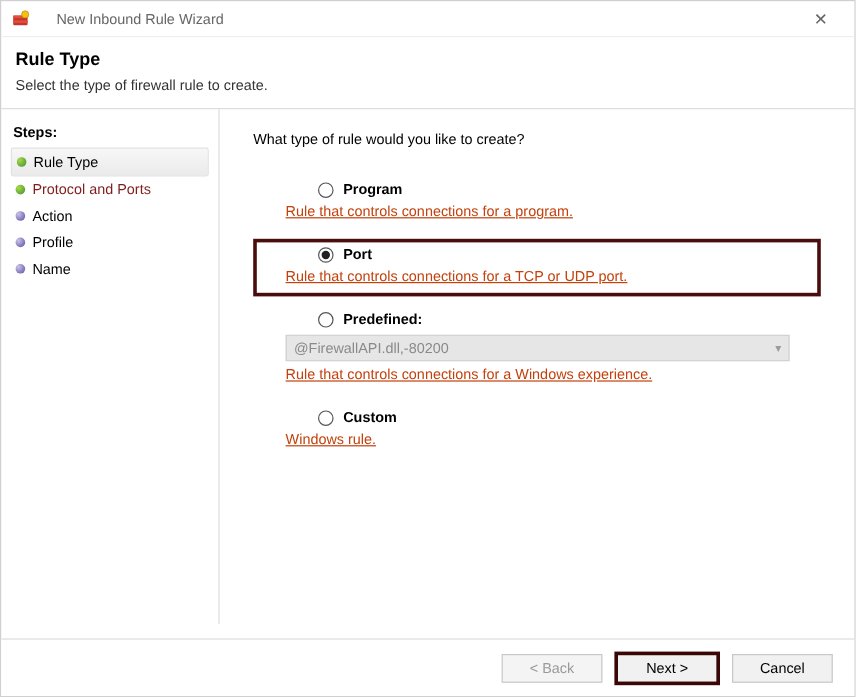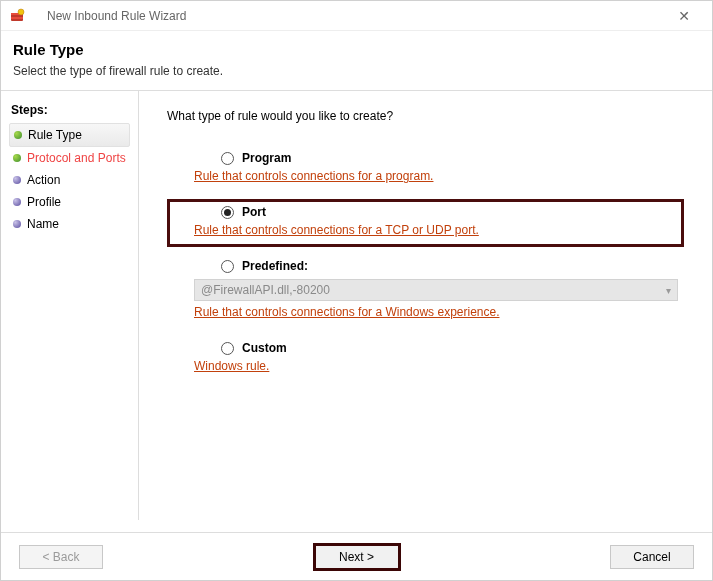--- a/index.html
+++ b/index.html
@@ -68,21 +68,21 @@
     gap: 6px;
     padding: 4px 4px;
     font-size: 12px;
     cursor: default;
   }
   .step-item.current {
     background: linear-gradient(#f7f7f7,#eaeaea);
     border: 1px solid #e1e1e1;
     border-radius: 2px;
   }
-  .step-item.link .label { color: #ef4444; }
+  .step-item.link .label { color: #7f1d1d; }
   .bullet {
     width: 8px; height: 8px; border-radius: 50%;
     background: radial-gradient(circle at 30% 30%, #a7d94a, #3f8f2e);
     flex: 0 0 auto;
   }
   .bullet.inactive {
     background: radial-gradient(circle at 30% 30%, #c9c2e8, #5a4ea0);
   }
 
   
@@ -113,41 +113,41 @@
     cursor: default;
   }
   .radio.checked::after {
     content: ""; width: 7px; height: 7px; border-radius: 50%; background: #222;
   }
   .opt-title { font-weight: 700; font-size: 12px; }
   .opt-desc { font-size: 12px; color: #c2410c; margin: 4px 0 0 21px; text-decoration: underline; }
 
   .predef-select {
     margin: 6px 0 4px 21px;
-    width: 484px;
+    width: 420px;
     height: 22px;
     background: #e6e6e6;
     border: 1px solid #d2d2d2;
     display: flex; align-items: center; justify-content: space-between;
     padding: 0 6px;
     color: #8a8a8a;
     font-size: 12px;
     cursor: default;
   }
   .chev { font-size: 10px; color: #9a9a9a; }
 
   
   .footer {
     position: absolute;
     left: 0; right: 0; bottom: 0;
     height: 48px;
     border-top: 1px solid #ddd;
     display: flex;
     align-items: center;
-    justify-content: space-between;
+    justify-content: flex-end;
     gap: 12px;
     padding: 0 18px;
     background: #fff;
   }
   .btn {
     min-width: 84px;
     height: 24px;
     border: 1px solid #c8c8c8;
     background: #f1f1f1;
     font-size: 12px;

